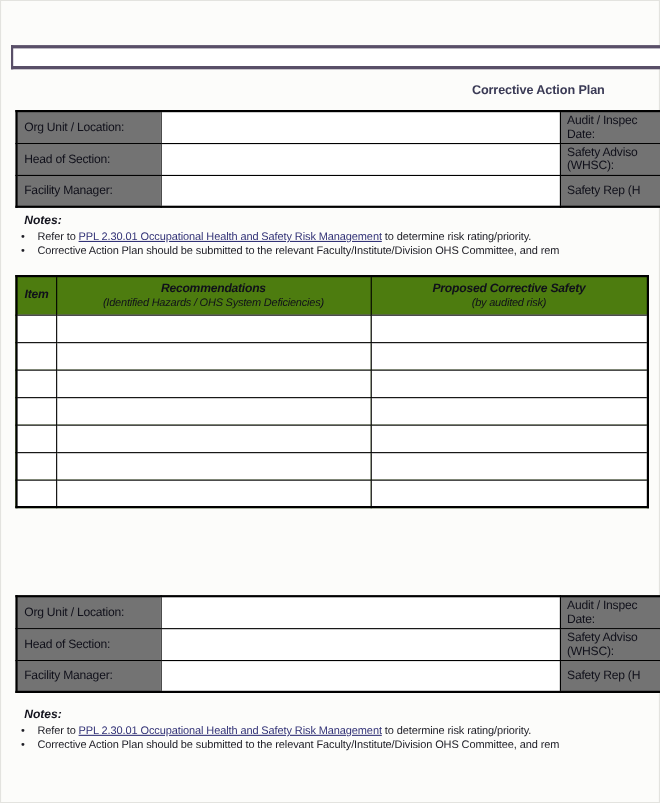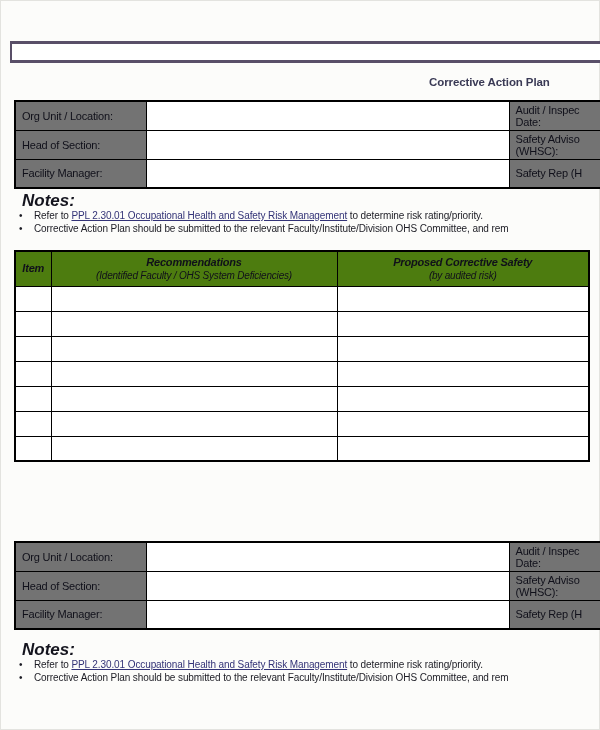--- a/index.html
+++ b/index.html
@@ -62,21 +62,21 @@
   .rl-line { display: block; white-space: nowrap; }
 
   .info-table-1 { top: 100px; }
   .info-table-2 { top: 541px; }
 
   
   .notes { position: absolute; left: 22px; white-space: nowrap; }
   .notes-1 { top: 194px; }
   .notes-2 { top: 643px; }
   .notes-heading {
-    font-size: 17px;
+    font-size: 11px;
     font-weight: bold;
     font-style: italic;
     color: #14141e;
     line-height: 14px;
     margin-bottom: 1px;
   }
   .note-bullet {
     display: flex;
     margin-left: -3px;
     font-size: 10px;
@@ -174,21 +174,21 @@
       <col style="width:286px">
       <col style="width:252px">
     </colgroup>
   <thead>
     <tr>
       <th class="item-col">
         <span class="col-title">Item</span>
       </th>
       <th>
         <span class="col-title">Recommendations</span>
-        <span class="col-subtitle">(Identified Faculty / OHS System Deficiencies)</span>
+        <span class="col-subtitle">(Identified Hazards / OHS System Deficiencies)</span>
       </th>
       <th>
         <span class="col-title">Proposed Corrective Safety</span>
         <span class="col-subtitle">(by audited risk)</span>
       </th>
     </tr>
   </thead>
   <tbody>
       <tr>
         <td></td>

